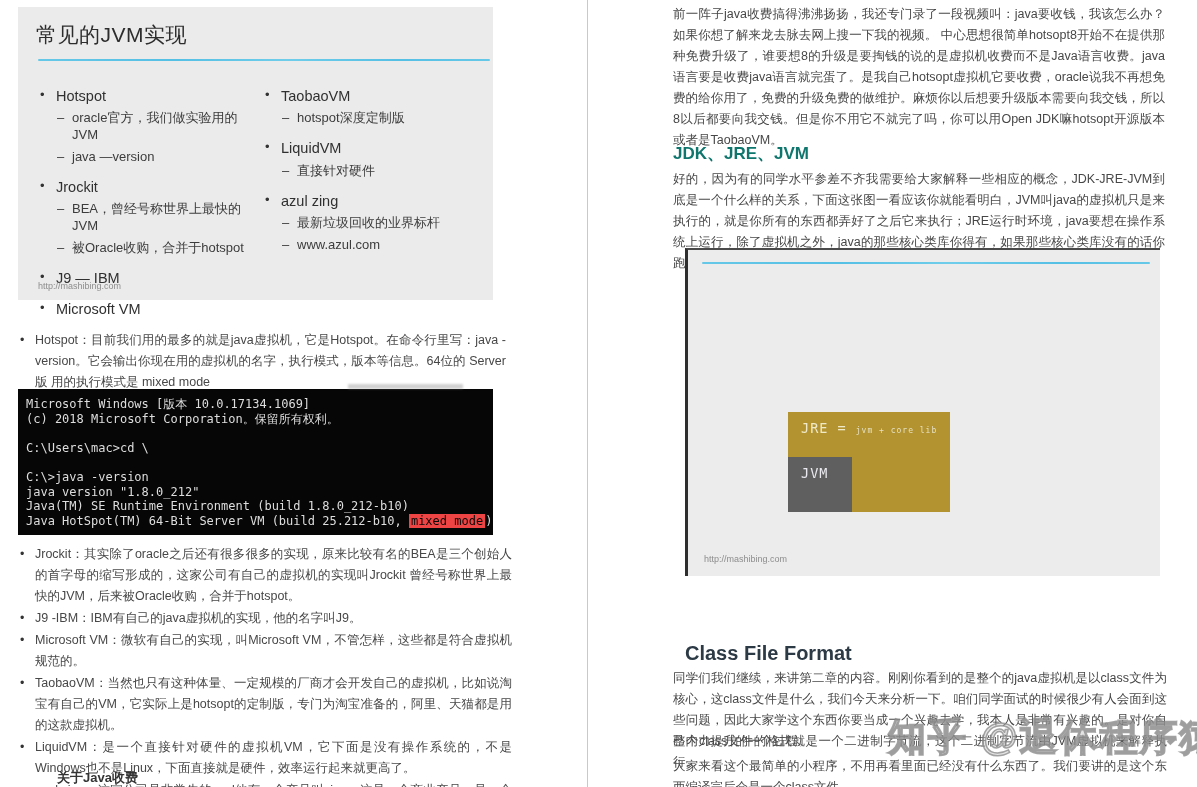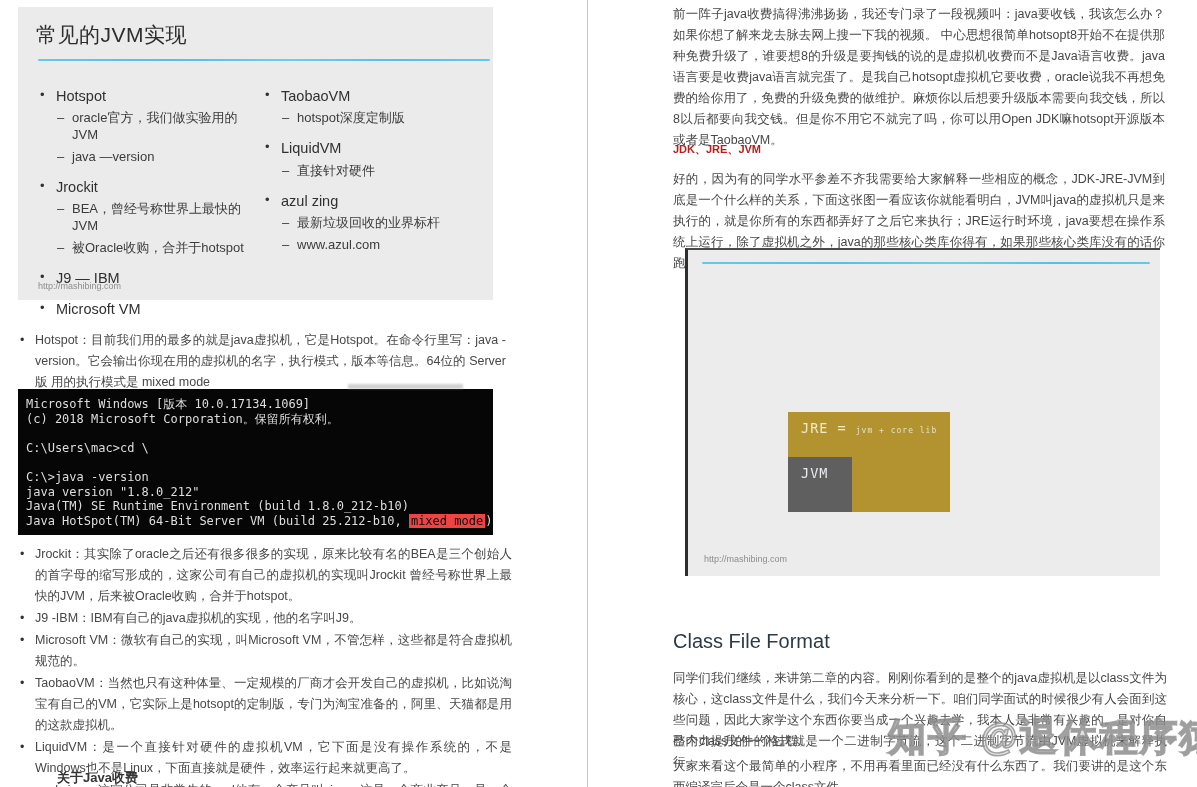--- a/index.html
+++ b/index.html
@@ -38,22 +38,22 @@
   .jdk-box{left:100px;top:109px;width:264px;height:149px;}
   .jre-box{left:100px;top:162px;width:162px;height:100px;}
   .jvm-box{left:100px;top:207px;width:64px;height:55px;}
   .box-label{position:absolute;left:13px;top:8px;font-family:"DejaVu Sans Mono","Liberation Mono",monospace;
              color:#e9e9ef;font-size:13.5px;letter-spacing:1px;white-space:nowrap;}
   .jre-box .box-label{color:#f0e9c8;}
   .box-sub{font-size:8px;letter-spacing:1px;color:#e6e0c2;}
 
   
   .doc-p{font-size:12.5px;line-height:21px;color:#474747;margin:0;text-align:justify;}
-  .doc-h3{font-size:11px;font-weight:700;color:#b91c1c;margin:0;}
-  .doc-h2{font-size:20px;font-weight:400;color:#2c3a46;margin:0;}
+  .doc-h3{font-size:17px;font-weight:700;color:#0f766e;margin:0;}
+  .doc-h2{font-size:20px;font-weight:700;color:#2c3a46;margin:12px;}
   .doc-h4{font-size:13px;font-weight:700;color:#333;margin:0;}
   .note-bullet{left:18px;top:330px;width:488px;}
   .doc-li{position:relative;padding-left:17px;}
   .doc-li::before{content:"•";position:absolute;left:2px;top:0;color:#333;}
   .doc-bullets{left:18px;top:544px;width:494px;}
   .doc-bullets .doc-li{margin-bottom:1px;}
   .mini-heading{left:18px;top:769px;margin-left:39px;}
 
   .p1{left:673px;top:4px;width:492px;}
   .h1{left:673px;top:142px;}

